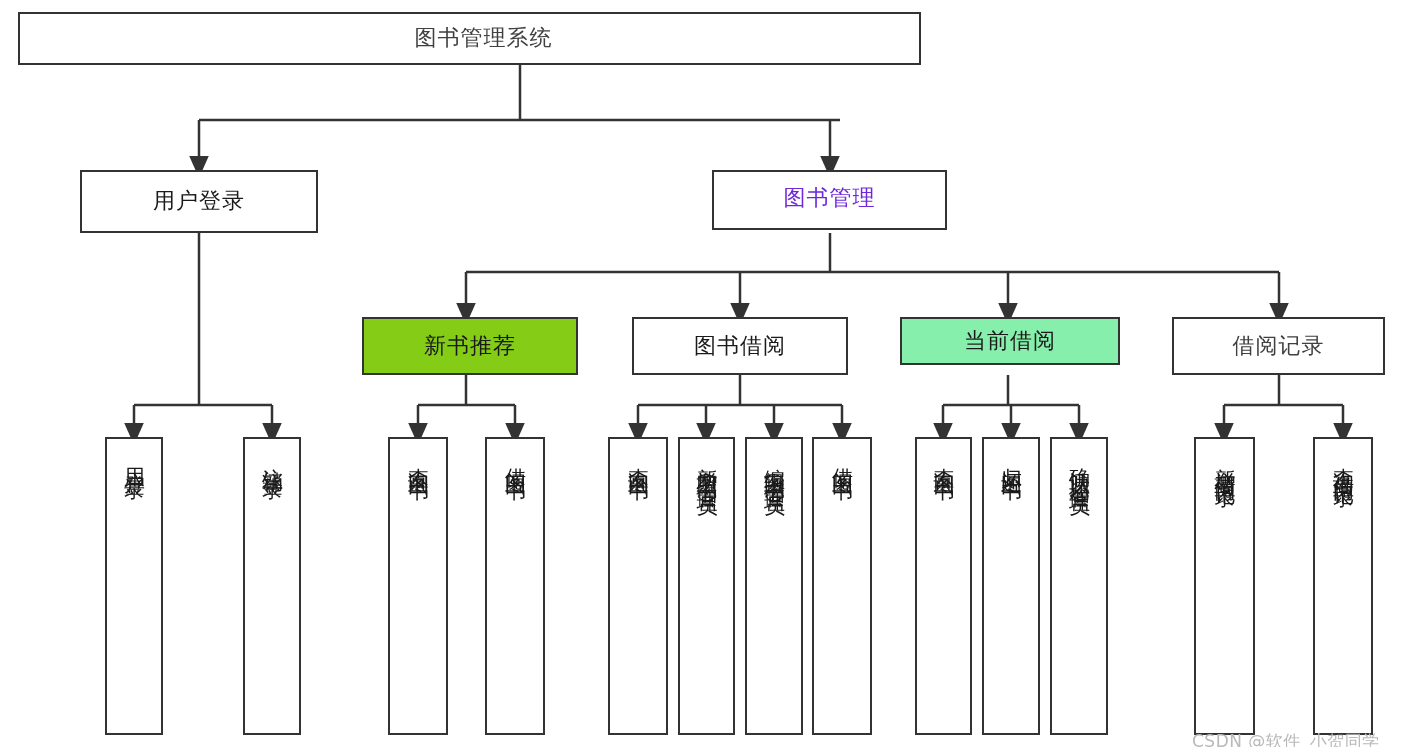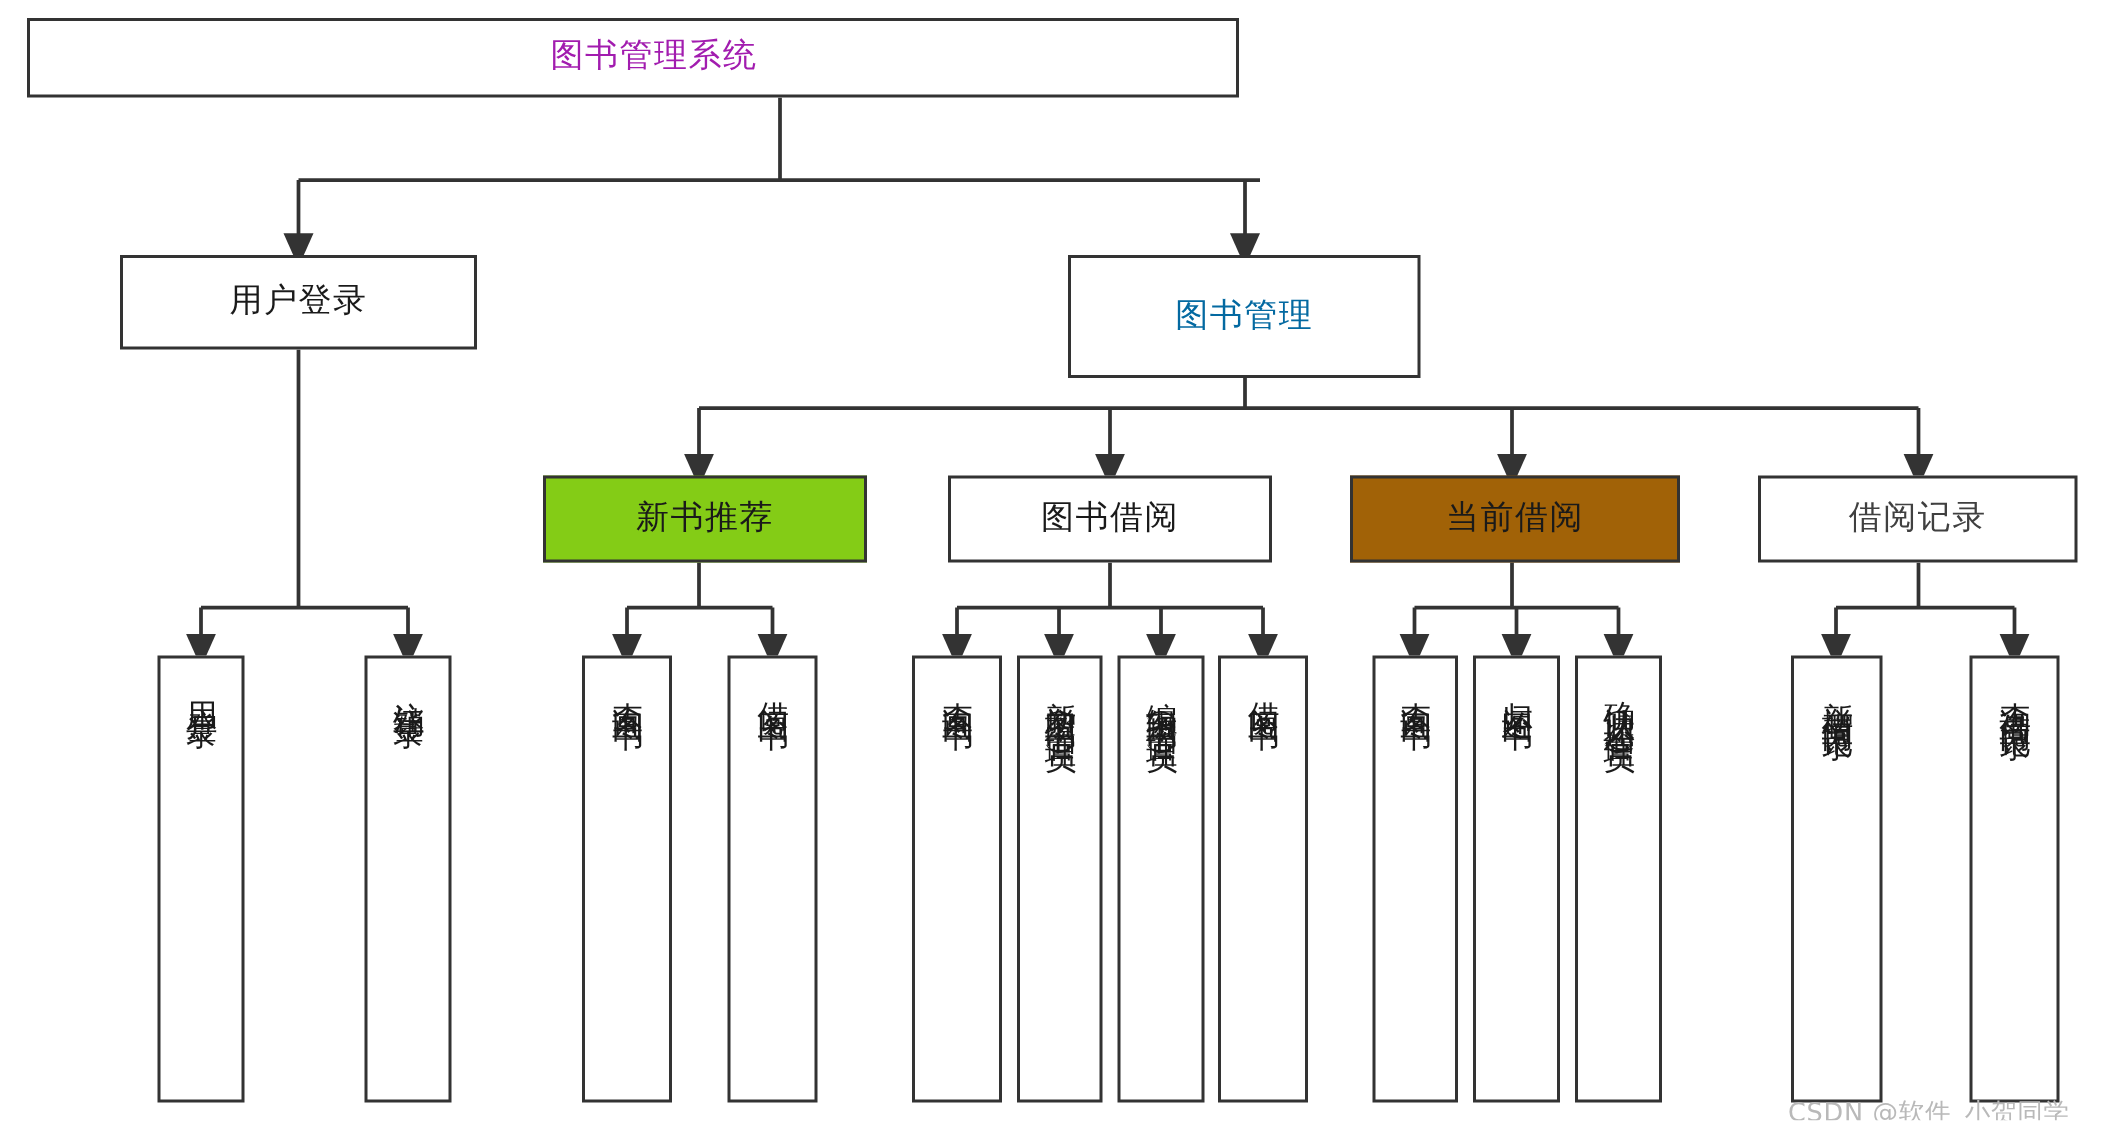--- a/index.html
+++ b/index.html
@@ -113,38 +113,38 @@
       <path d="M1011,405 L1011,425" marker-end="url(#arrow)"></path>
       <path d="M1079,405 L1079,425" marker-end="url(#arrow)"></path>
 
       <path d="M1279,375 L1279,405"></path>
       <path d="M1224,405 L1343,405"></path>
       <path d="M1224,405 L1224,425" marker-end="url(#arrow)"></path>
       <path d="M1343,405 L1343,425" marker-end="url(#arrow)"></path>
     </g>
   </svg>
 
-  <div class="node horiz root" style="left: 18px; top: 12px; width: 808px; height: 53px; border-color: rgb(51, 51, 51); background: rgb(255, 255, 255); color: #a21caf; padding-left: 28px;">
+  <div class="node horiz root" style="left: 18px; top: 12px; width: 903px; height: 53px; border-color: rgb(51, 51, 51); background: rgb(255, 255, 255); color: #404040; padding-left: 28px;">
     <span>图书管理系统</span>
   </div>
 
   <div class="node horiz" style="left: 80px; top: 170px; width: 238px; height: 63px; border-color: rgb(51, 51, 51); background: rgb(255, 255, 255); color: rgb(26, 26, 26);">
     <span>用户登录</span>
   </div>
-  <div class="node horiz" style="left: 712px; top: 170px; width: 235px; height: 82px; border-color: rgb(51, 51, 51); background: rgb(255, 255, 255); color: #0369a1;">
+  <div class="node horiz" style="left: 712px; top: 170px; width: 235px; height: 60px; border-color: rgb(51, 51, 51); background: rgb(255, 255, 255); color: #6d28d9; font-family: Liberation Mono, monospace;">
     <span>图书管理</span>
   </div>
 
   <div class="node horiz" style="left: 362px; top: 317px; width: 216px; height: 58px; border-color: rgb(51, 51, 51); background: #84cc16; color: rgb(26, 26, 26);">
     <span>新书推荐</span>
   </div>
   <div class="node horiz" style="left: 632px; top: 317px; width: 216px; height: 58px; border-color: rgb(51, 51, 51); background: rgb(255, 255, 255); color: rgb(26, 26, 26);">
     <span>图书借阅</span>
   </div>
-  <div class="node horiz" style="left: 900px; top: 317px; width: 220px; height: 58px; border-color: rgb(51, 51, 51); background: #a16207; color: rgb(26, 26, 26);">
+  <div class="node horiz" style="left: 900px; top: 317px; width: 220px; height: 48px; border-color: rgb(51, 51, 51); background: #86efac; color: rgb(26, 26, 26);">
     <span>当前借阅</span>
   </div>
   <div class="node horiz" style="left: 1172px; top: 317px; width: 213px; height: 58px; border-color: rgb(51, 51, 51); background: rgb(255, 255, 255); color: #404040;">
     <span>借阅记录</span>
   </div>
 
   <div class="node vert" style="left: 105px; top: 437px; width: 58px; height: 298px; border-color: rgb(51, 51, 51); background: rgb(255, 255, 255); color: rgb(26, 26, 26);">
     <span class="vtext">用户登录</span>
   </div>
   <div class="node vert" style="left: 243px; top: 437px; width: 58px; height: 298px; border-color: rgb(51, 51, 51); background: rgb(255, 255, 255); color: rgb(26, 26, 26);">

